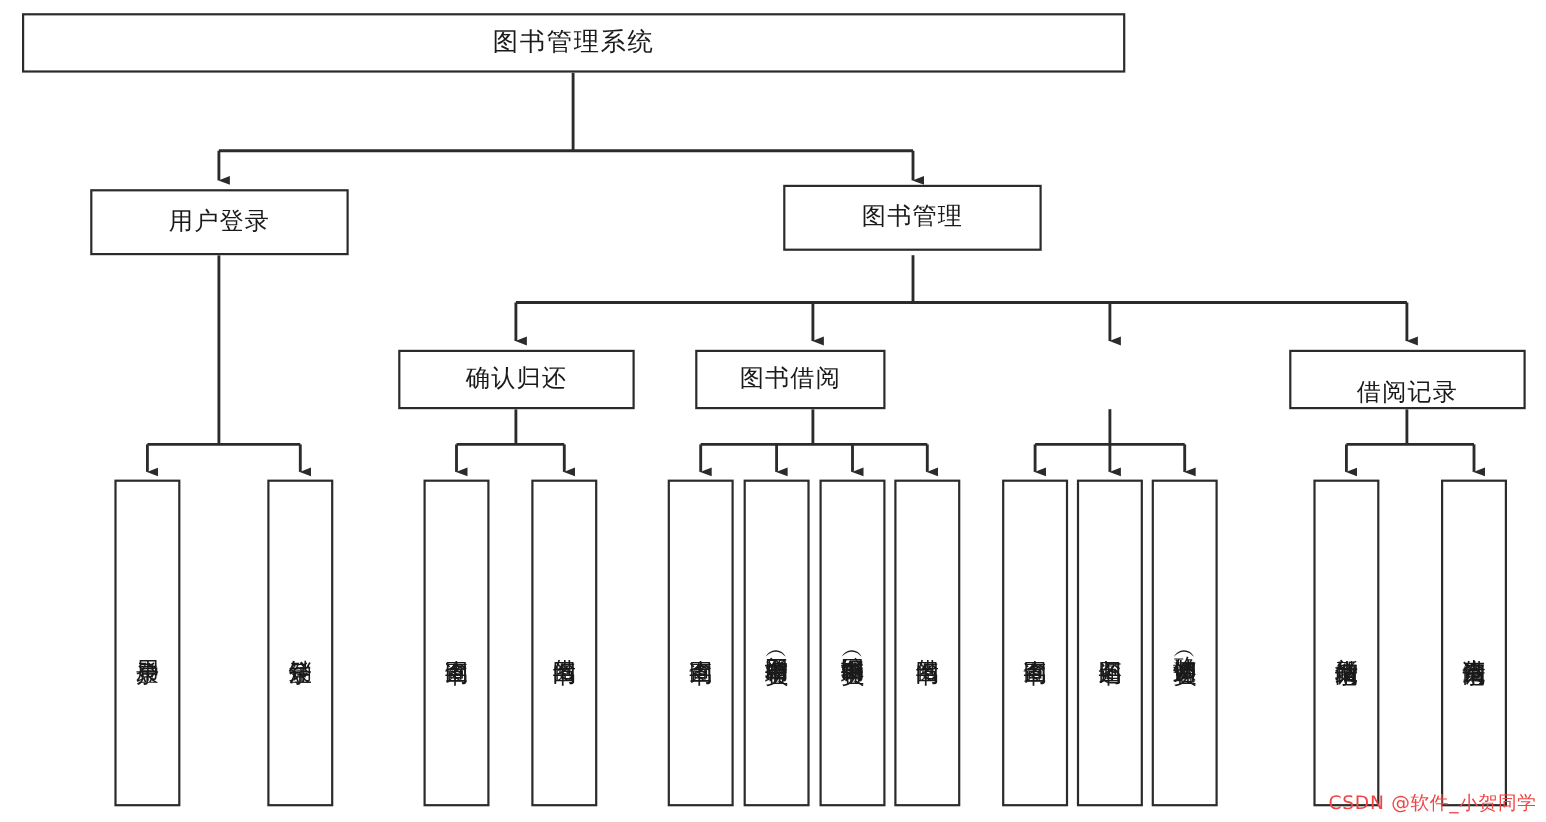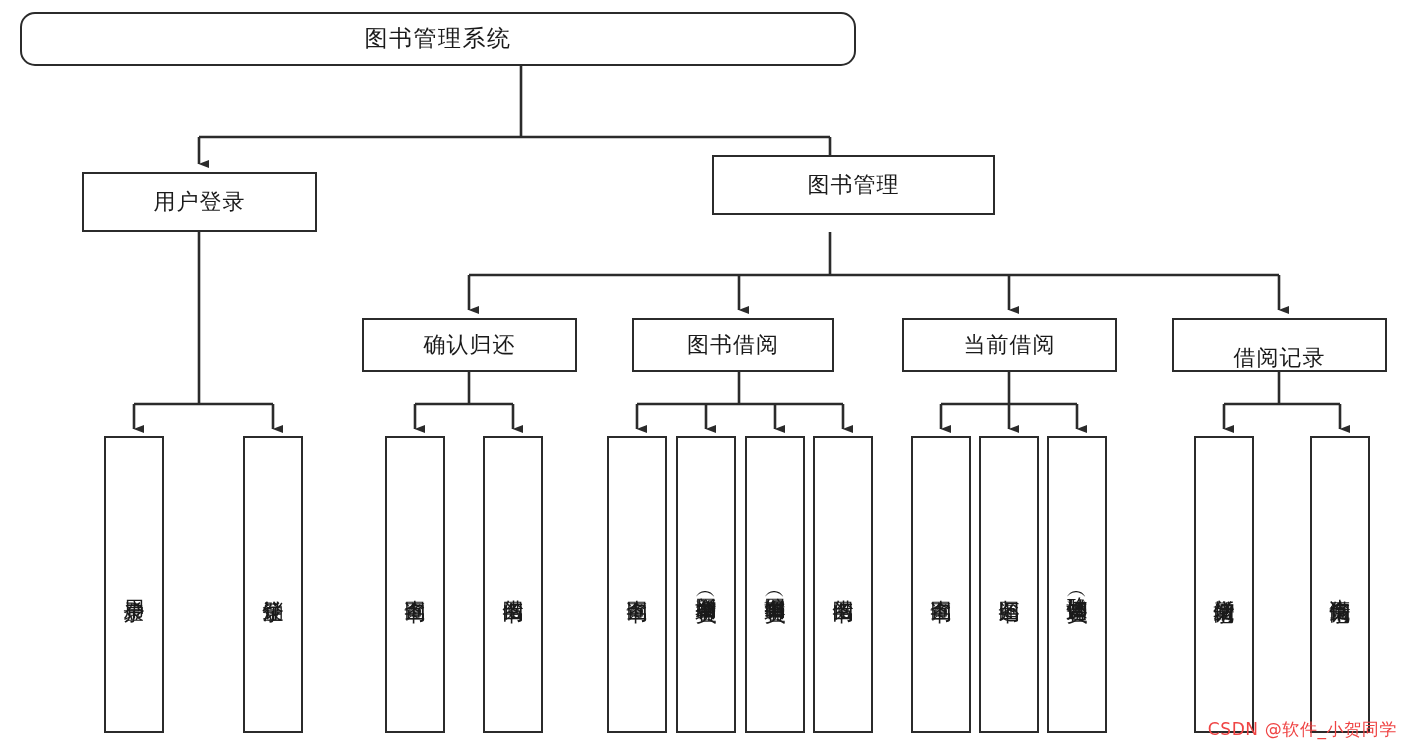--- a/index.html
+++ b/index.html
@@ -74,39 +74,36 @@
       <path d="M1009,404 L1009,429" marker-end="url(#ah)"></path>
       <path d="M1077,404 L1077,429" marker-end="url(#ah)"></path>
 
       <path d="M1279,372 L1279,404"></path>
       <path d="M1224,404 L1340,404"></path>
       <path d="M1224,404 L1224,429" marker-end="url(#ah)"></path>
       <path d="M1340,404 L1340,429" marker-end="url(#ah)"></path>
     </g>
   </svg>
 
-  <div class="node h root" style="left:20px;top:12px;width:836px;height:54px;border-radius:15px;">
+  <div class="node h root" style="left:20px;top:12px;width:1003px;height:54px;">
     <span class="lbl">图书管理系统</span>
   </div>
 
   <div class="node h" style="left:82px;top:172px;width:235px;height:60px;">
     <span class="lbl">用户登录</span>
   </div>
-  <div class="node h" style="left:712px;top:155px;width:283px;height:60px;">
+  <div class="node h" style="left:712px;top:168px;width:235px;height:60px;">
     <span class="lbl">图书管理</span>
   </div>
 
   <div class="node h" style="left:362px;top:318px;width:215px;height:54px;">
     <span class="lbl">确认归还</span>
   </div>
-  <div class="node h" style="left:632px;top:318px;width:202px;height:54px;">
+  <div class="node h" style="left:632px;top:318px;width:173px;height:54px;">
     <span class="lbl">图书借阅</span>
-  </div>
-  <div class="node h" style="left:902px;top:318px;width:215px;height:54px;">
-    <span class="lbl">当前借阅</span>
   </div>
   <div class="node h" style="left:1172px;top:318px;width:215px;height:54px;align-items:flex-end;">
     <span class="lbl">借阅记录</span>
   </div>
 
   <div class="node v" style="left:104px;top:436px;width:60px;height:297px;">
     <span class="lbl">用户登录</span>
   </div>
   <div class="node v" style="left:243px;top:436px;width:60px;height:297px;">
     <span class="lbl">注销登录</span>

